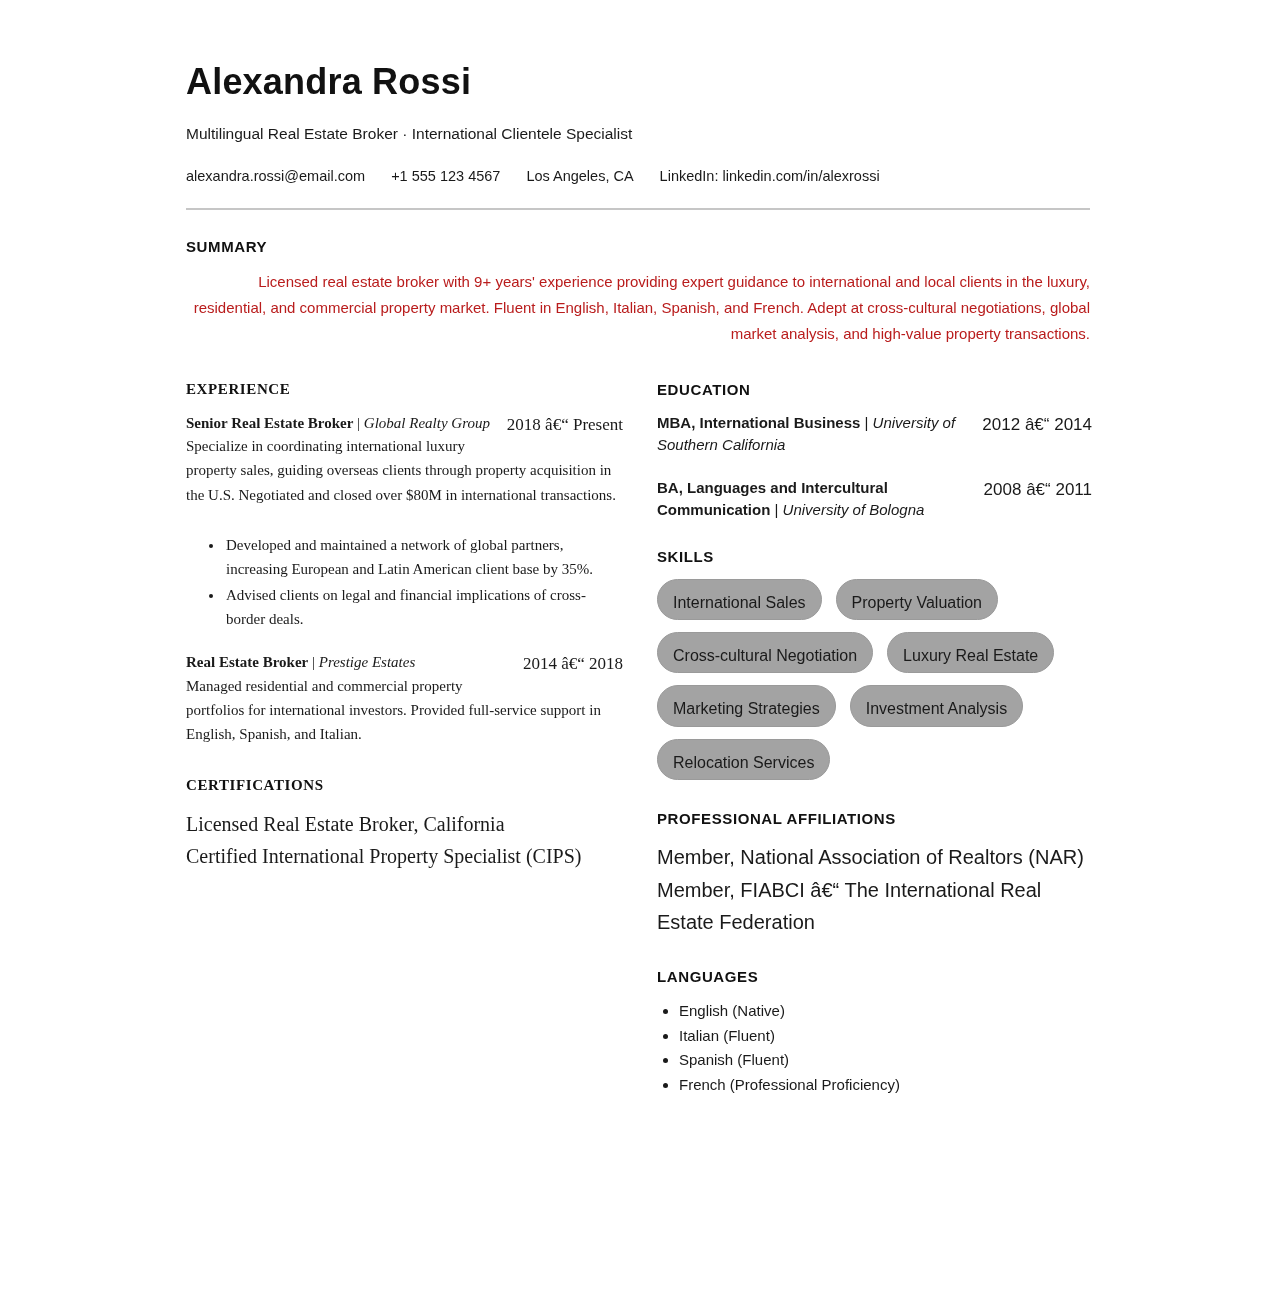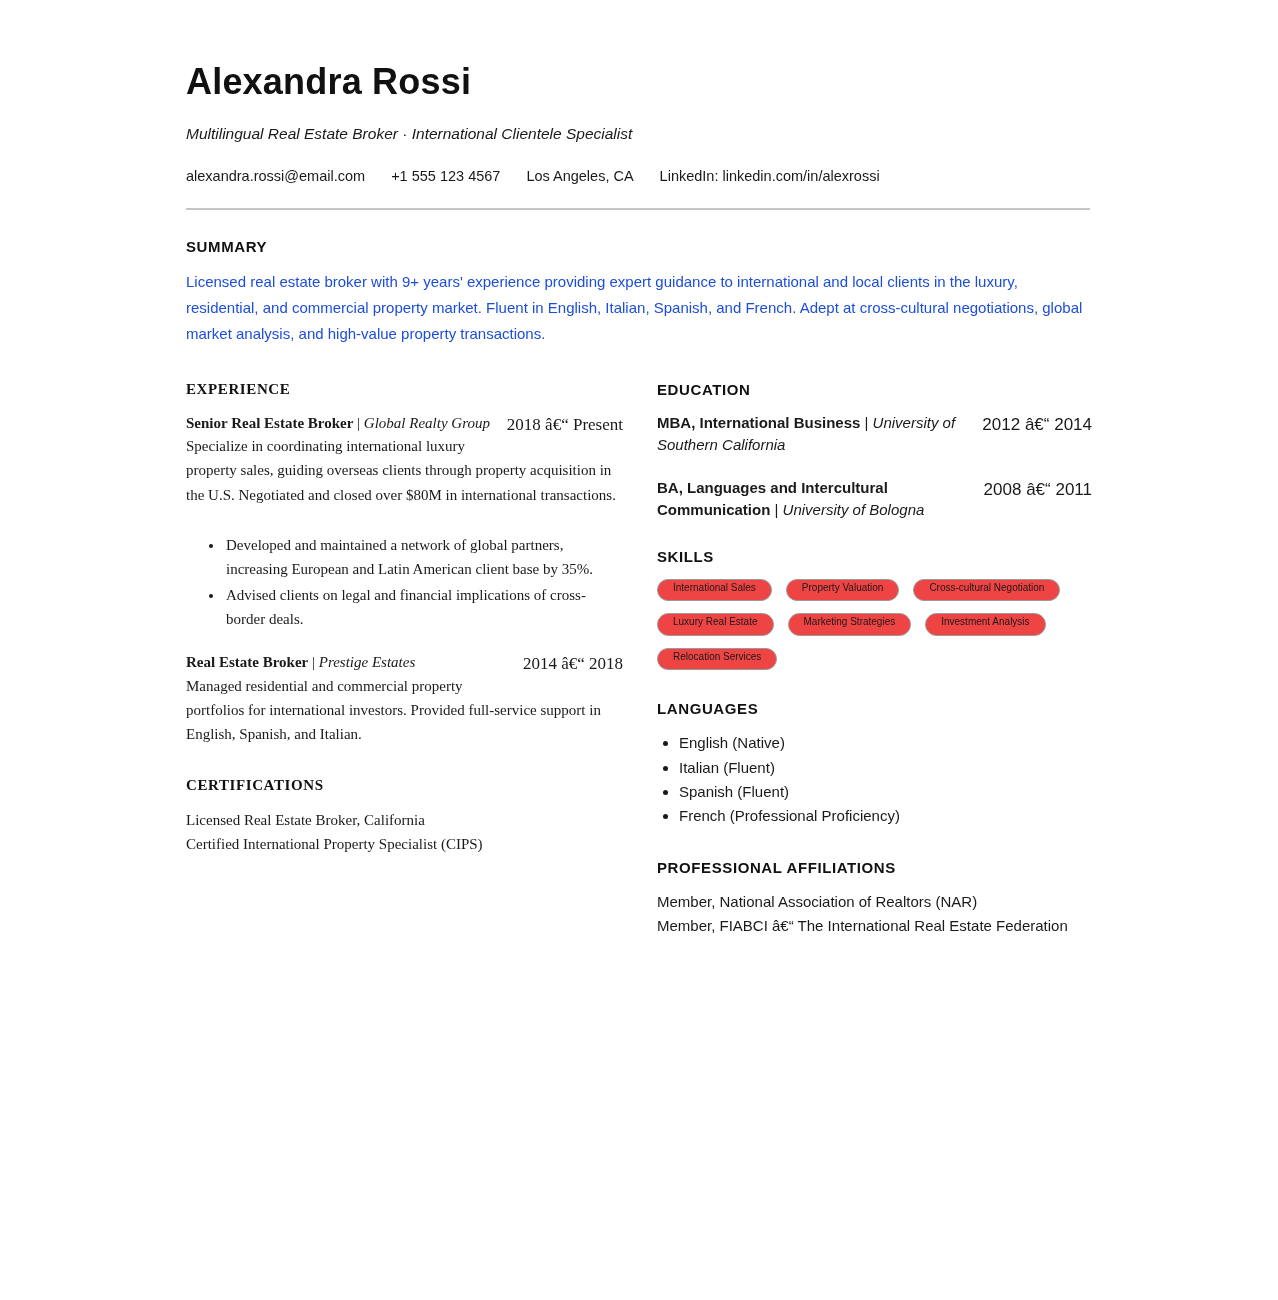--- a/index.html
+++ b/index.html
@@ -21,21 +21,20 @@
   
   .name {
     font-size: 36px;
     font-weight: bold;
     letter-spacing: 0.2px;
     line-height: 1.1;
     margin: 10px 0 22px 0;
     color: #111111;
   }
   .headline {
-    font-style: italic;
     font-size: 15.5px;
     color: #1a1a1a;
     margin: 0 0 24px 0;
     line-height: 1.25;
   }
   .contact {
     font-size: 14.5px;
     color: #1a1a1a;
     margin: 0 0 22px 0;
     line-height: 1.3;
@@ -57,21 +56,22 @@
     letter-spacing: 0.6px;
     text-transform: uppercase;
     margin: 0 0 14px 0;
     color: #111111;
   }
 
   .summary-text {
     font-size: 15px;
     line-height: 1.73;
     margin: 0 0 34px 0;
-    color: #1d4ed8;
+    color: #b91c1c;
+    text-align: right;
   }
 
   
   .cols {
     display: flex;
     align-items: flex-start;
   }
   .col-left { width: 437px; flex: 0 0 437px; font-family: Liberation Serif, serif; }
   .col-gap  { width: 34px; flex: 0 0 34px; }
   .col-right { width: 435px; flex: 0 0 435px; }
@@ -107,43 +107,43 @@
     list-style-type: disc;
   }
   ul.bullets li {
     font-size: 15px;
     line-height: 1.62;
     margin-bottom: 1px;
     padding-left: 2px;
   }
 
   .plain-line {
-    font-size: 15px;
+    font-size: 20px;
     line-height: 1.62;
     margin: 0;
   }
 
   .sec-block { margin-bottom: 30px; }
   .sec-block.tight { margin-bottom: 26px; }
 
   
   .pills {
     display: flex;
     flex-wrap: wrap;
     gap: 12px 14px;
     margin: 0;
   }
   .pill {
     display: inline-block;
     border: 1px solid #9a9a9a;
     border-radius: 999px;
-    padding: 2px 15px 7px 15px;
-    font-size: 10px;
+    padding: 14px 15px 7px 15px;
+    font-size: 16px;
     line-height: 1.15;
-    background: #ef4444;
+    background: #a3a3a3;
     color: #1a1a1a;
     white-space: nowrap;
   }
 
   
   ul.lang-list {
     margin: 0;
     padding-left: 22px;
     list-style-type: disc;
   }
@@ -233,30 +233,30 @@
           <span class="pill">Property Valuation</span>
           <span class="pill">Cross-cultural Negotiation</span>
           <span class="pill">Luxury Real Estate</span>
           <span class="pill">Marketing Strategies</span>
           <span class="pill">Investment Analysis</span>
           <span class="pill">Relocation Services</span>
         </div>
       </section>
 
       <section class="sec-block">
+        <h2 class="sec">PROFESSIONAL AFFILIATIONS</h2>
+        <p class="plain-line">Member, National Association of Realtors (NAR)</p>
+        <p class="plain-line">Member, FIABCI â€“ The International Real Estate Federation</p>
+      </section>
+
+      <section class="sec-block">
         <h2 class="sec">LANGUAGES</h2>
         <ul class="lang-list">
           <li>English (Native)</li>
           <li>Italian (Fluent)</li>
           <li>Spanish (Fluent)</li>
           <li>French (Professional Proficiency)</li>
         </ul>
       </section>
 
-      <section class="sec-block">
-        <h2 class="sec">PROFESSIONAL AFFILIATIONS</h2>
-        <p class="plain-line">Member, National Association of Realtors (NAR)</p>
-        <p class="plain-line">Member, FIABCI â€“ The International Real Estate Federation</p>
-      </section>
-
     </div>
   </div>
 </div>
 
 </body></html>

